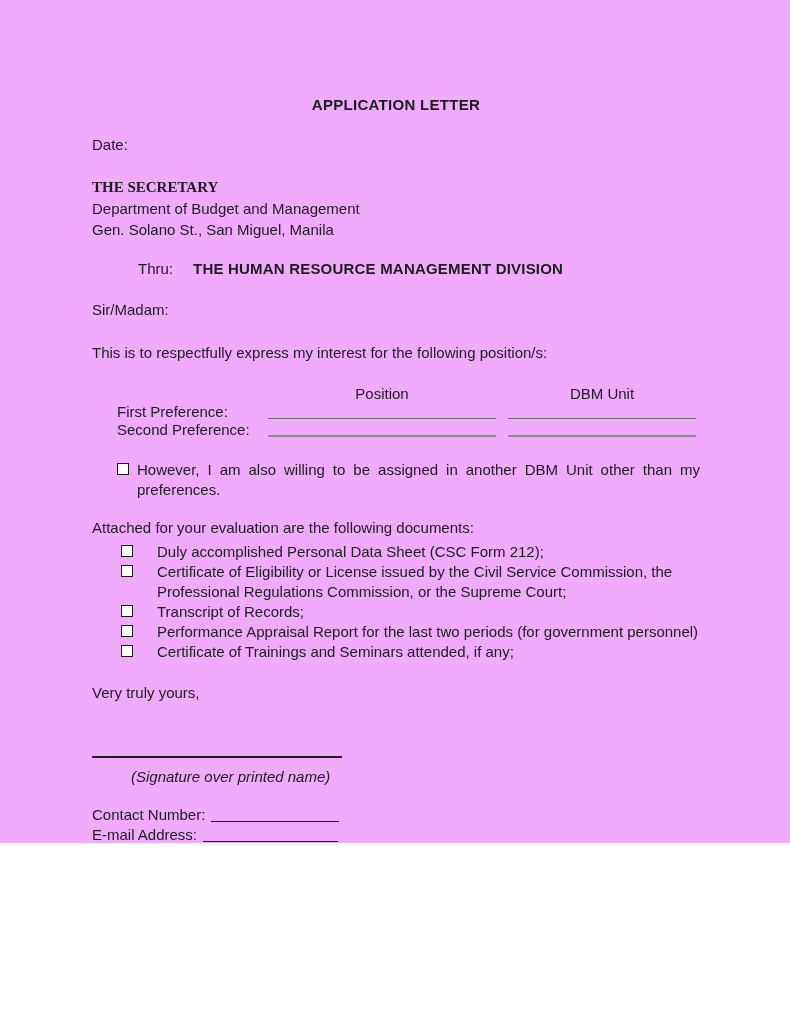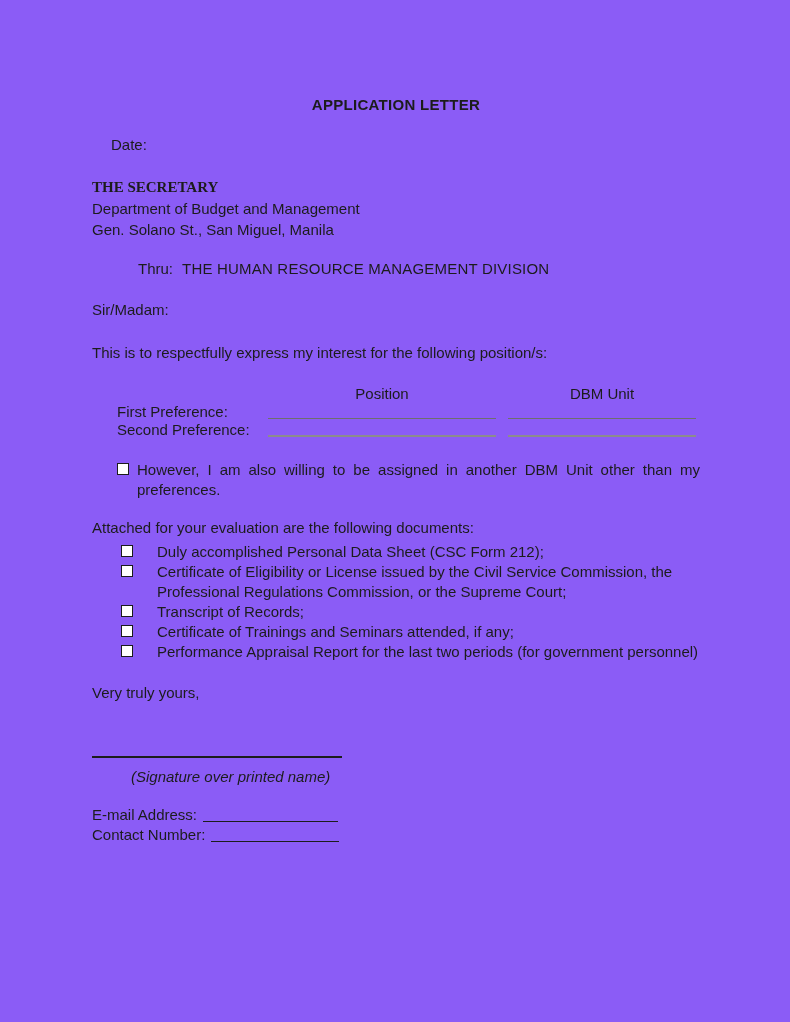--- a/index.html
+++ b/index.html
@@ -1,32 +1,32 @@
 <!DOCTYPE html>
 <html><head>
 <meta charset="utf-8">
 <style>
   html,body{margin:0;padding:0;background:#ffffff;}
   .page{
     position:relative;
-    width:790px;height:1022px;
+    width:790px;height:843px;
     box-sizing:border-box;
-    background:#8b5cf6;
+    background:#f0abfc;
     color:#1c1c1c;
     font-family:"Liberation Sans", sans-serif;
     font-size:15px;line-height:20px;
     padding:95px 90px 0 92px;
     overflow:hidden;
   }
   .bold{font-weight:bold;font-family:Liberation Serif, serif;}
   .title{text-align:center;font-weight:bold;letter-spacing:.3px;}
-  .date{margin-top:20px;margin-left:19px;}
+  .date{margin-top:20px;}
   .recipient{margin-top:22px;line-height:21px;}
   .thru{margin-top:19px;margin-left:46px;}
-  .thru-value{font-weight:normal;margin-left:9px;letter-spacing:.2px;}
+  .thru-value{font-weight:bold;margin-left:20px;letter-spacing:.2px;}
   .salutation{margin-top:21px;}
   .intro{margin-top:23px;}
 
   .pref-header{margin-top:22px;height:18px;line-height:18px;white-space:nowrap;}
   .ph-pos{display:inline-block;margin-left:176px;width:228px;text-align:center;}
   .ph-unit{display:inline-block;margin-left:12px;width:188px;text-align:center;}
   .pref-row{height:18px;line-height:18px;white-space:nowrap;}
   .pref-label{display:inline-block;margin-left:25px;width:151px;}
   .blank{display:inline-block;height:12px;vertical-align:-2px;}
   .bp{width:228px;}
@@ -104,31 +104,31 @@
   <div class="doc-item first">
     <span class="checkbox"></span><span>Duly accomplished Personal Data Sheet (CSC Form 212);</span>
   </div>
   <div class="doc-item">
     <span class="checkbox"></span><span>Certificate of Eligibility or License issued by the Civil Service Commission, the Professional Regulations Commission, or the Supreme Court;</span>
   </div>
   <div class="doc-item">
     <span class="checkbox"></span><span>Transcript of Records;</span>
   </div>
   <div class="doc-item">
-    <span class="checkbox"></span><span>Certificate of Trainings and Seminars attended, if any;</span>
+    <span class="checkbox"></span><span>Performance Appraisal Report for the last two periods (for government personnel)</span>
   </div>
   <div class="doc-item">
-    <span class="checkbox"></span><span>Performance Appraisal Report for the last two periods (for government personnel)</span>
+    <span class="checkbox"></span><span>Certificate of Trainings and Seminars attended, if any;</span>
   </div>
 
   <div class="closing">Very truly yours,</div>
 
   <div class="sig-line"></div>
   <div class="sig-caption">(Signature over printed name)</div>
 
   <div class="contact-row">
-    <span>E-mail Address:</span><span class="blank-dark eb"></span>
+    <span>Contact Number:</span><span class="blank-dark cb"></span>
   </div>
   <div class="contact-row">
-    <span>Contact Number:</span><span class="blank-dark cb"></span>
+    <span>E-mail Address:</span><span class="blank-dark eb"></span>
   </div>
 
 </div>
 
 </body></html>

